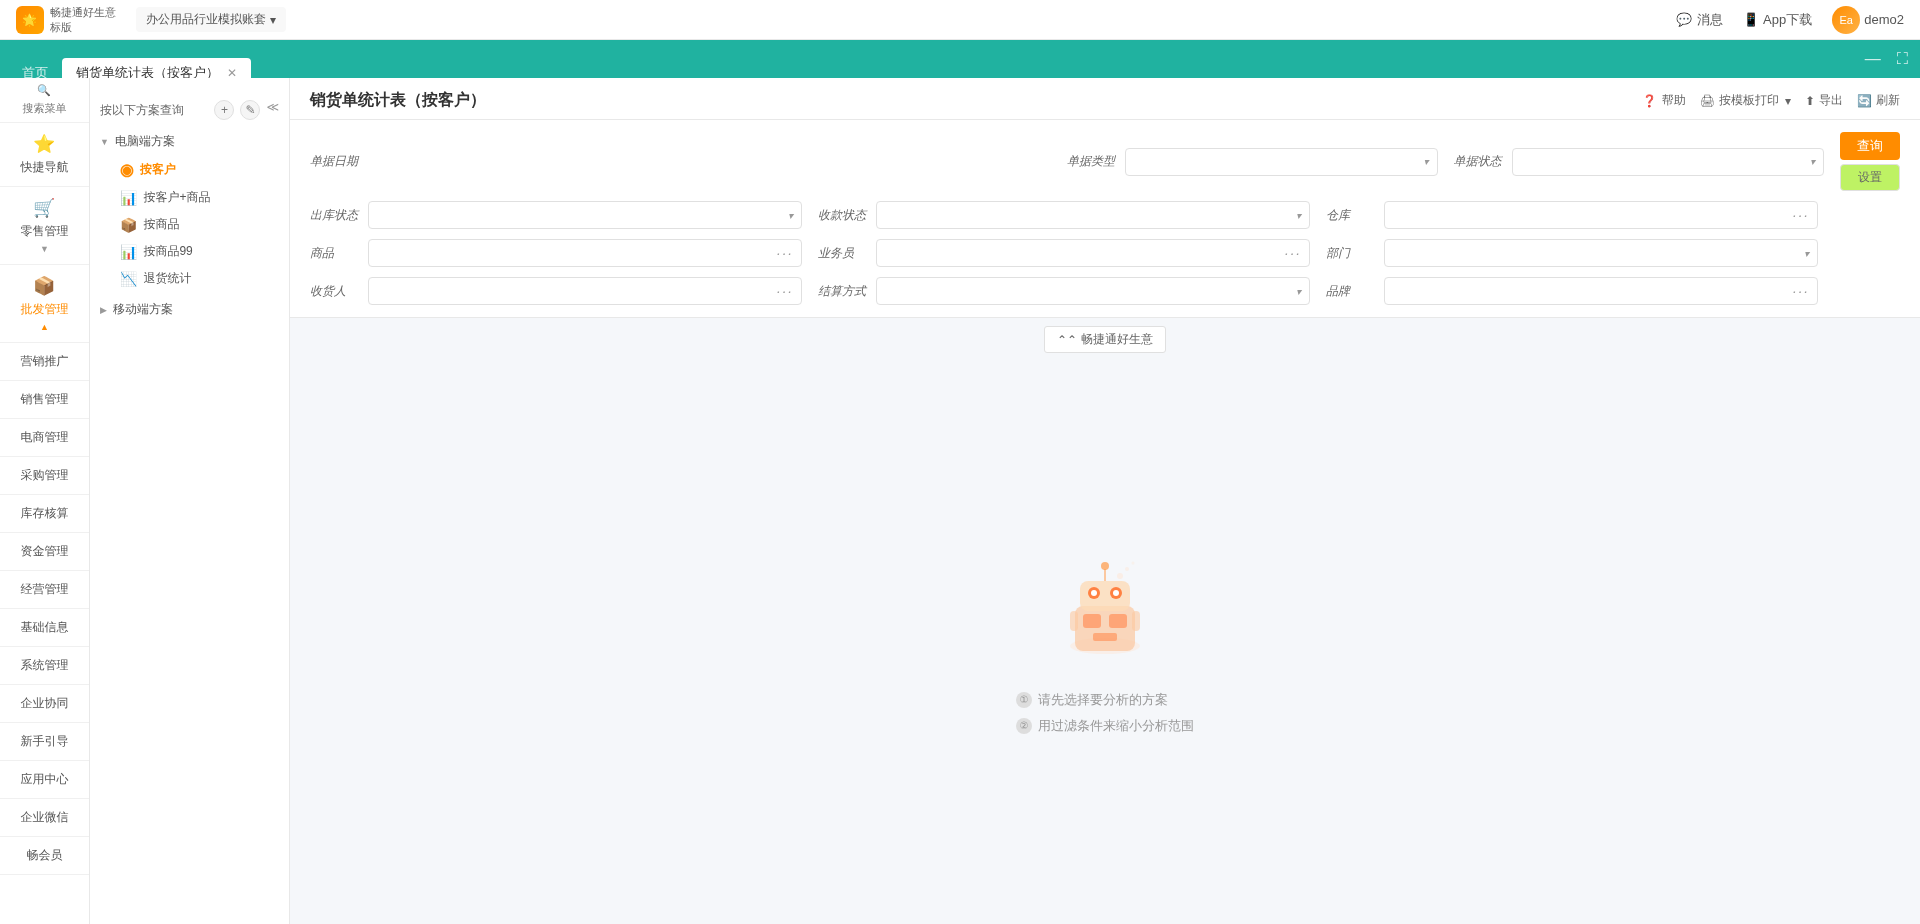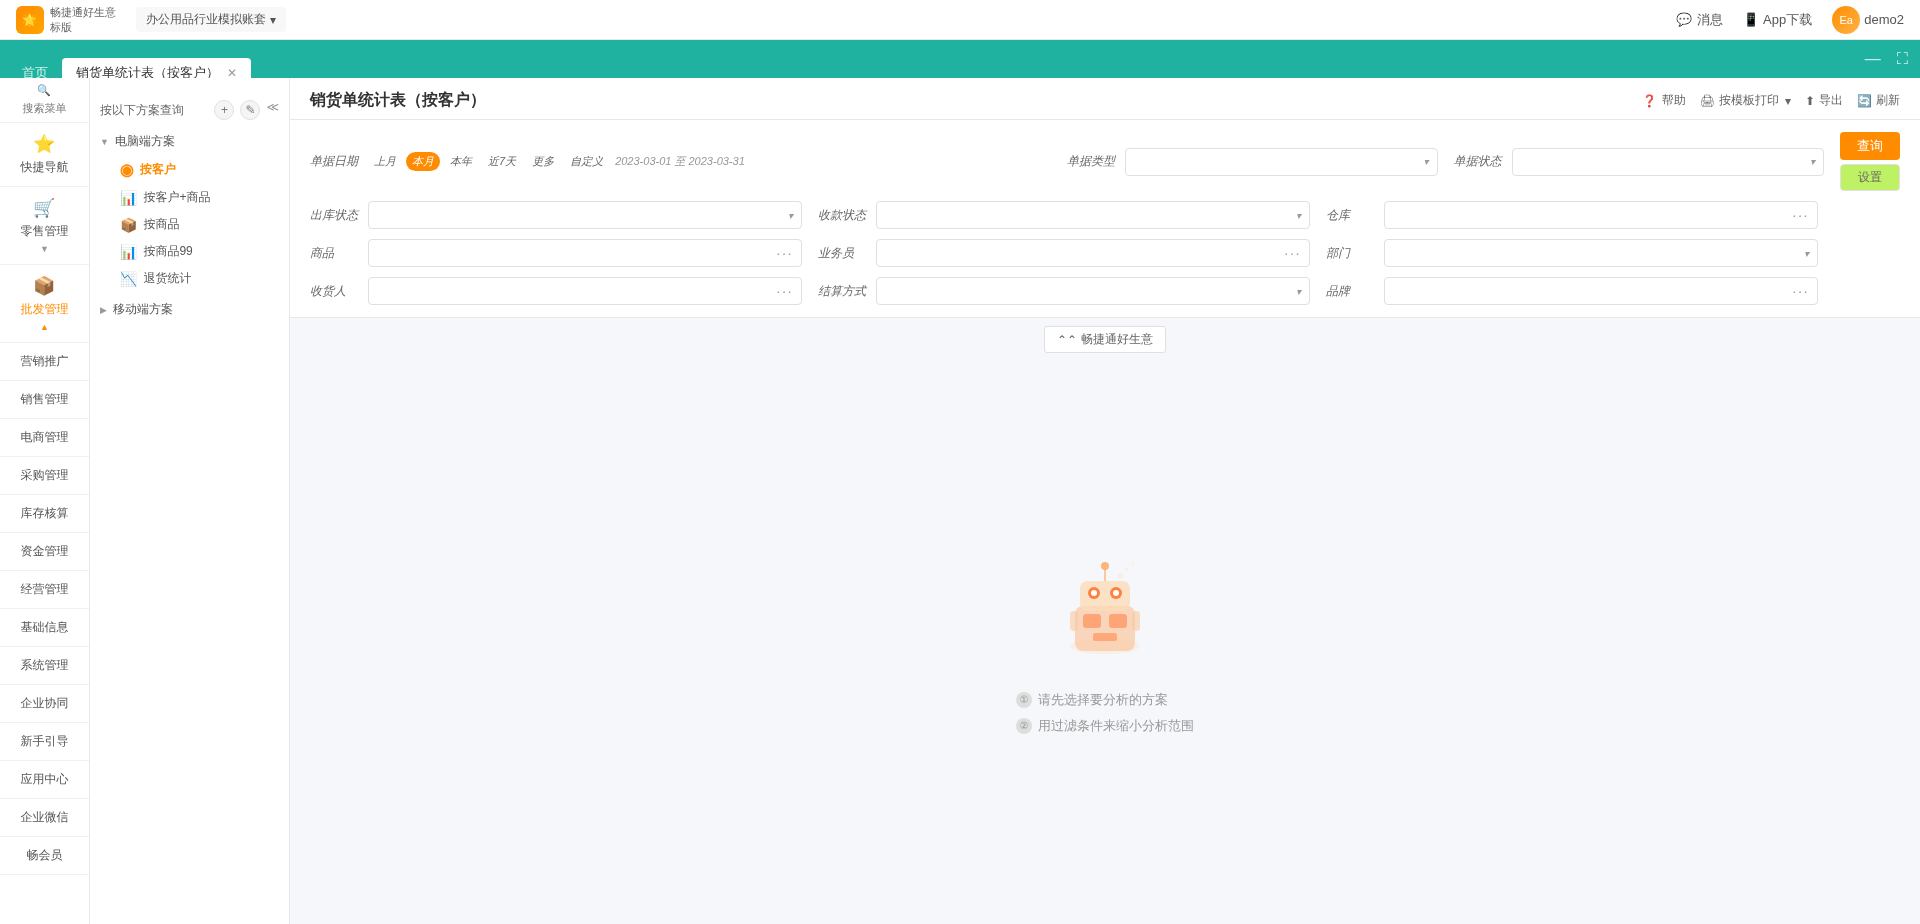--- a/index.html
+++ b/index.html
@@ -617,31 +617,20 @@
             <span>刷新</span>
           </div>
         </div>
       </div>
 
       <div class="filter-rows">
 
         <div class="filter-row">
           <div class="filter-field" style="flex:2">
             <label class="filter-label">单据日期</label>
-            <div class="date-range-row">
-              <div class="date-quick-btns">
-                <span class="date-btn">上月</span>
-                <span class="date-btn active">本月</span>
-                <span class="date-btn">本年</span>
-                <span class="date-btn">近7天</span>
-                <span class="date-btn">更多</span>
-                <span class="date-btn">自定义</span>
-              </div>
-              <span class="date-range-text">2023-03-01 至 2023-03-31</span>
-            </div>
           </div>
           <div class="filter-field">
             <label class="filter-label">单据类型</label>
             <div class="select-field">
               <span></span>
               <span class="select-arrow">▾</span>
             </div>
           </div>
           <div class="filter-field">
             <label class="filter-label">单据状态</label>

